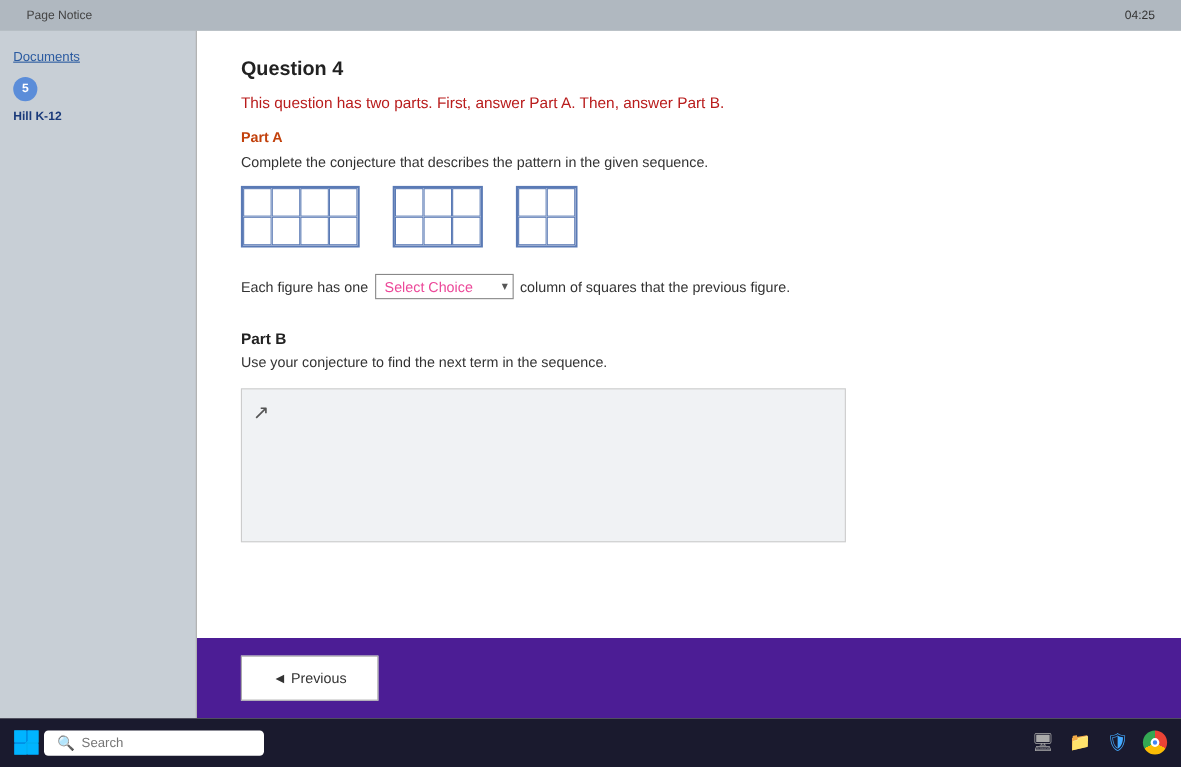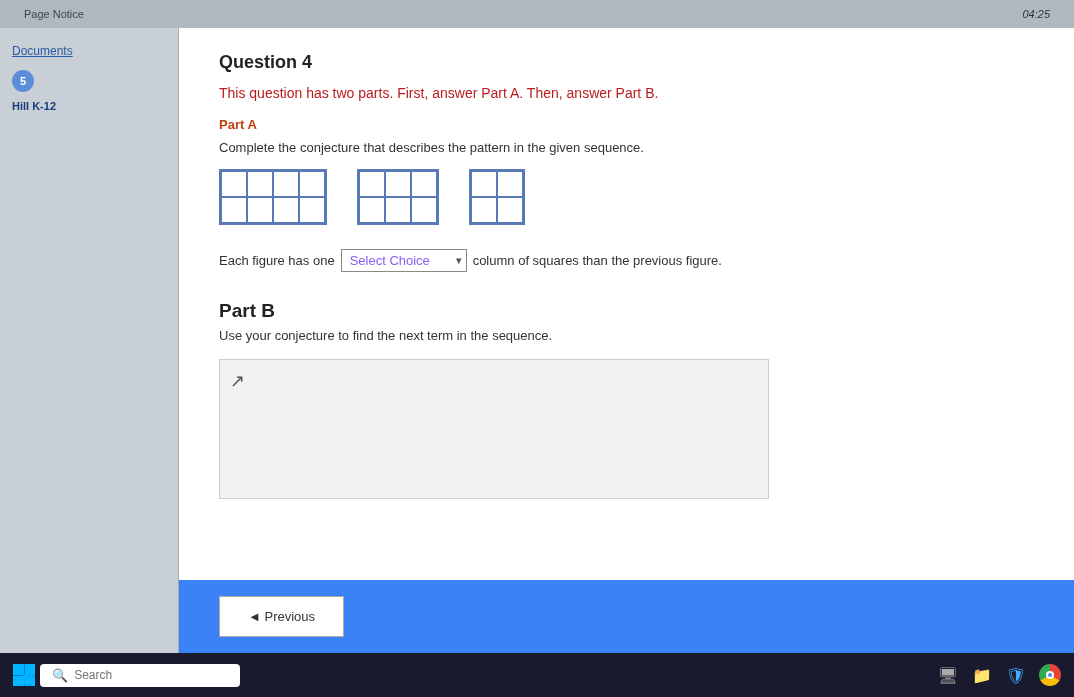--- a/index.html
+++ b/index.html
@@ -160,21 +160,21 @@
       color: #333;
       margin-bottom: 28px;
       margin-top: 23px;
     }
 
     .select-choice {
       border: 1px solid #888;
       background: white;
       padding: 3px 22px 3px 8px;
       font-size: 13px;
-      color: #8b5cf6;
+      color: #ec4899;
       appearance: none;
       -webkit-appearance: none;
       cursor: pointer;
       position: relative;
     }
 
     .select-wrapper {
       position: relative;
       display: inline-flex;
       align-items: center;
@@ -184,21 +184,21 @@
       content: '▾';
       position: absolute;
       right: 5px;
       font-size: 11px;
       color: #555;
       pointer-events: none;
     }
 
     
     .part-b-label {
-      font-size: 19px;
+      font-size: 14px;
       font-weight: bold;
       color: #222;
       margin-bottom: 6px;
     }
 
     .part-b-instruction {
       font-size: 13px;
       color: #333;
       margin-bottom: 16px;
     }
@@ -217,21 +217,21 @@
       position: absolute;
       top: 10px;
       left: 10px;
       font-size: 18px;
       color: #555;
       transform: scaleX(-1) rotate(0deg);
     }
 
     
     .bottom-bar {
-      background: #3b82f6;
+      background: #4c1d95;
       padding: 16px 40px;
       display: flex;
     }
 
     .prev-button {
       background: white;
       border: 1px solid #aaa;
       padding: 12px 28px;
       font-size: 13px;
       color: #333;
@@ -330,21 +330,21 @@
     .file-icon {
       font-size: 16px;
       color: #ffd700;
     }
   </style>
 </head>
 <body>
 
 <div class="top-bar">
   <span style="font-size:11px; color:#444;">Page Notice</span>
-  <span style="margin-left:auto;font-style:italic;">04:25</span>
+  <span style="margin-left:auto;">04:25</span>
 </div>
 
 <div class="main-layout">
 
   <div class="sidebar">
     <div class="sidebar-nav-item">Documents</div>
     <div class="sidebar-badge">5</div>
     <div class="sidebar-label">Hill K-12</div>
   </div>
 
@@ -391,21 +391,21 @@
       <div class="sentence-row">
         <span>Each figure has one</span>
         <div class="select-wrapper">
           <select class="select-choice">
             <option>Select Choice</option>
             <option>fewer</option>
             <option>more</option>
             <option>same number of</option>
           </select>
         </div>
-        <span>column of squares than the previous figure.</span>
+        <span>column of squares that the previous figure.</span>
       </div>
 
       <div class="part-b-label">Part B</div>
       <div class="part-b-instruction">Use your conjecture to find the next term in the sequence.</div>
 
       <div class="answer-area">
         <span class="cursor-icon">↖</span>
       </div>
 
     </div>

